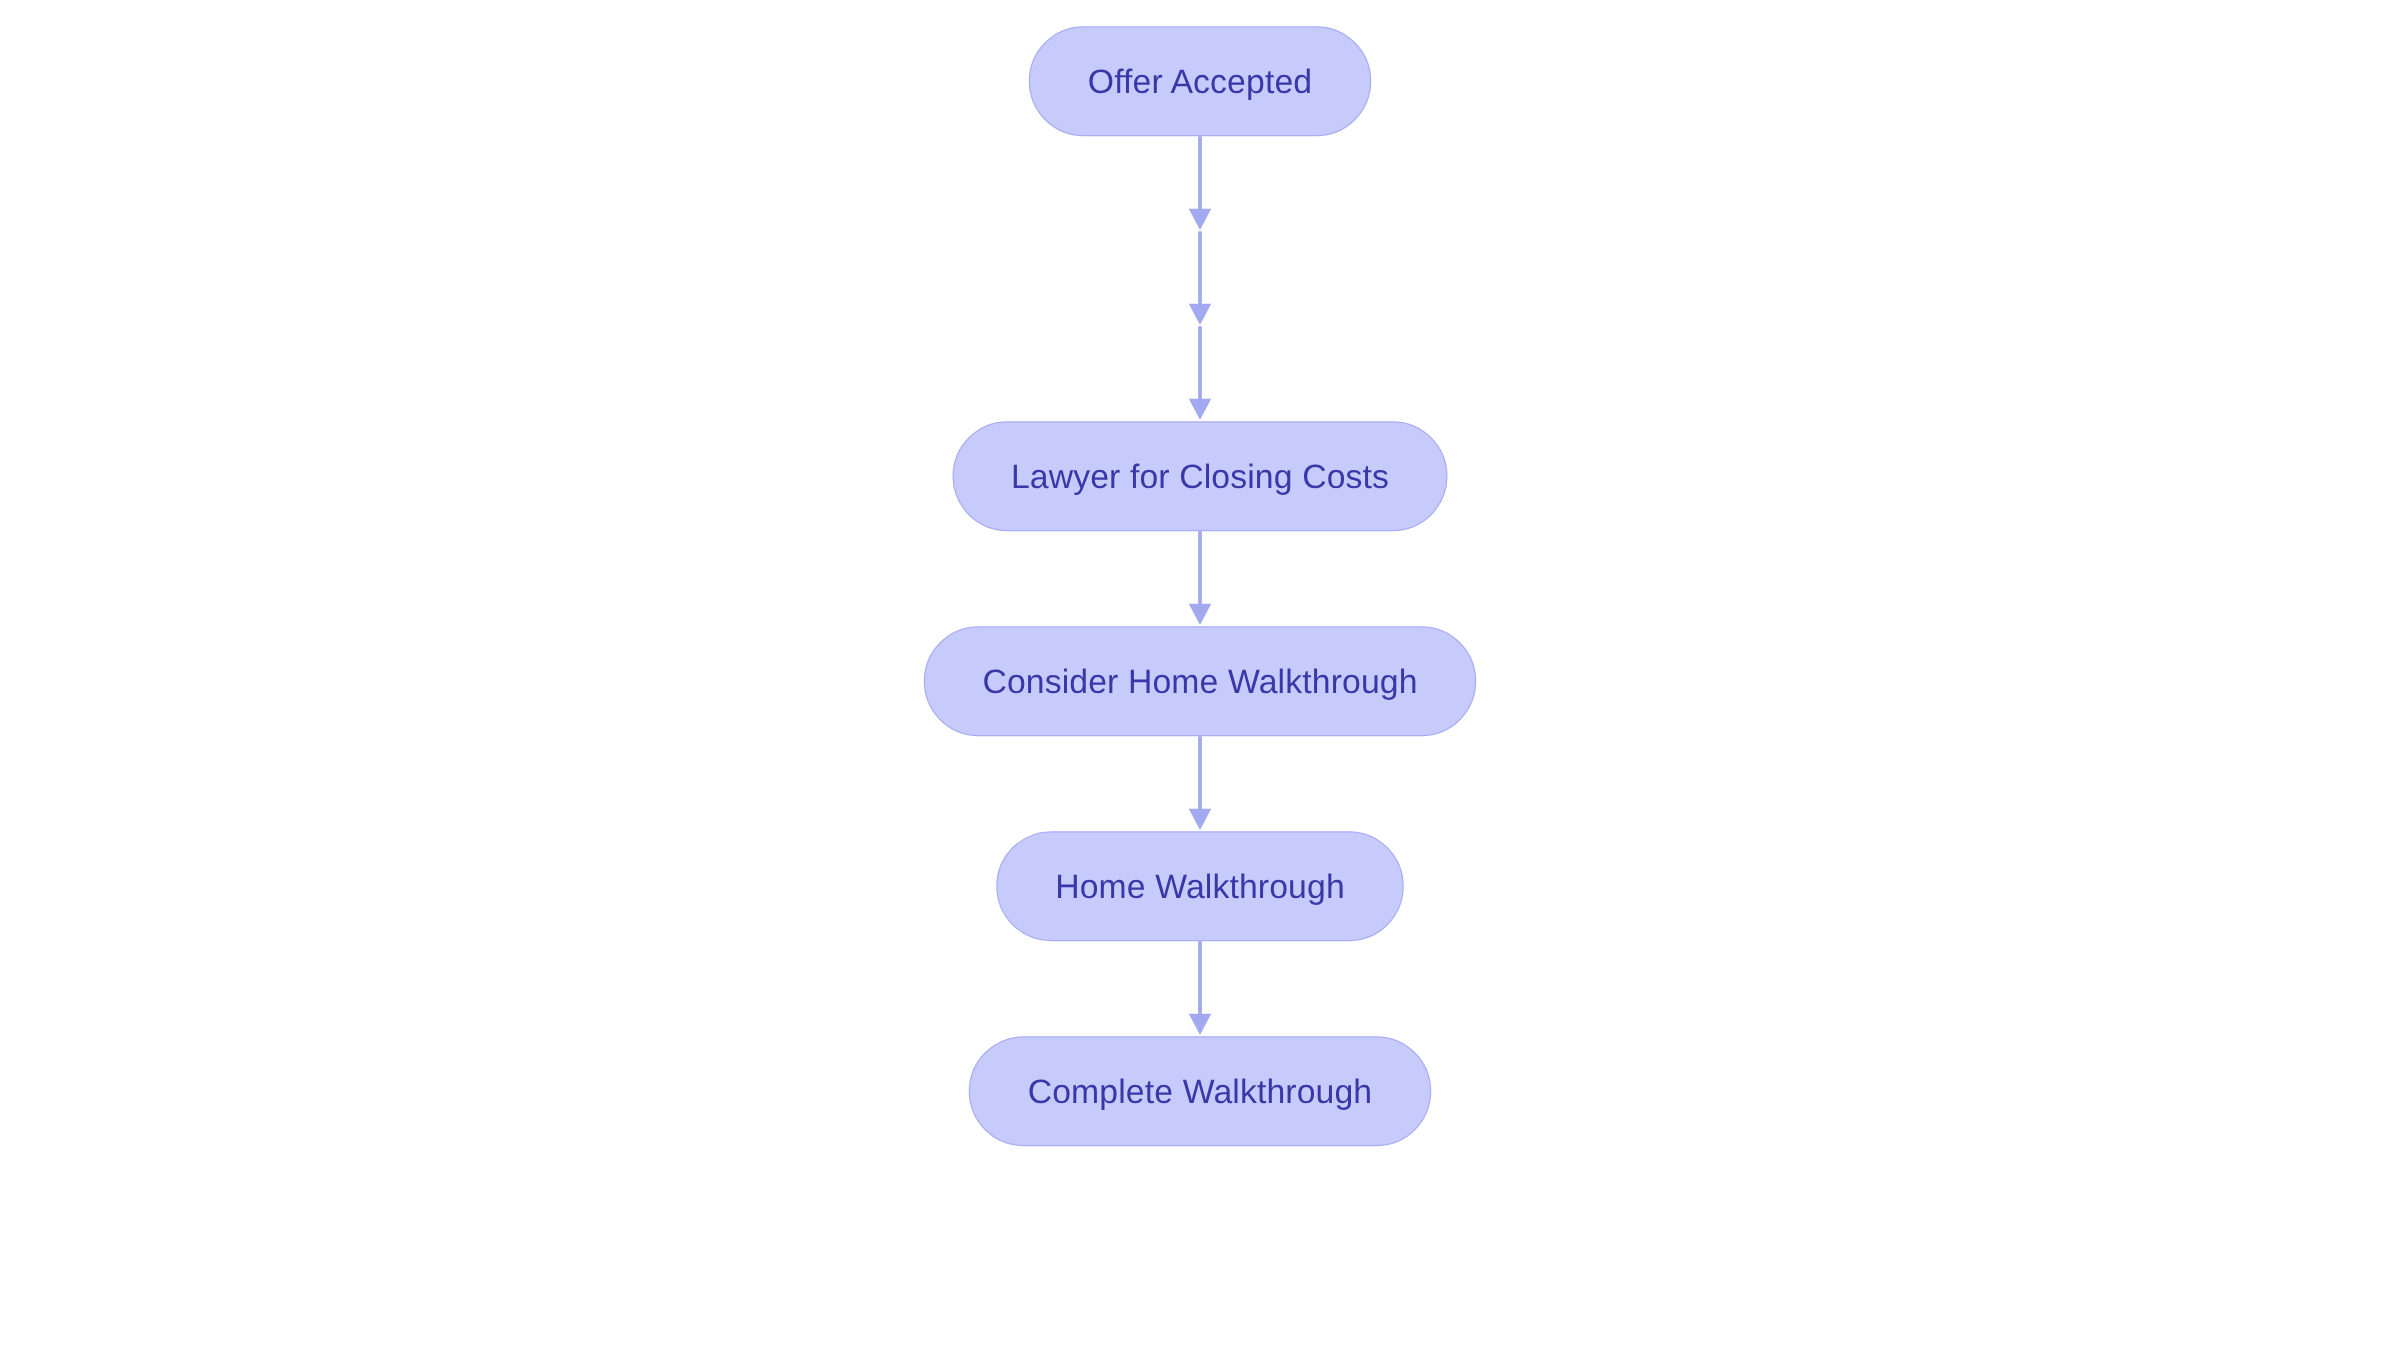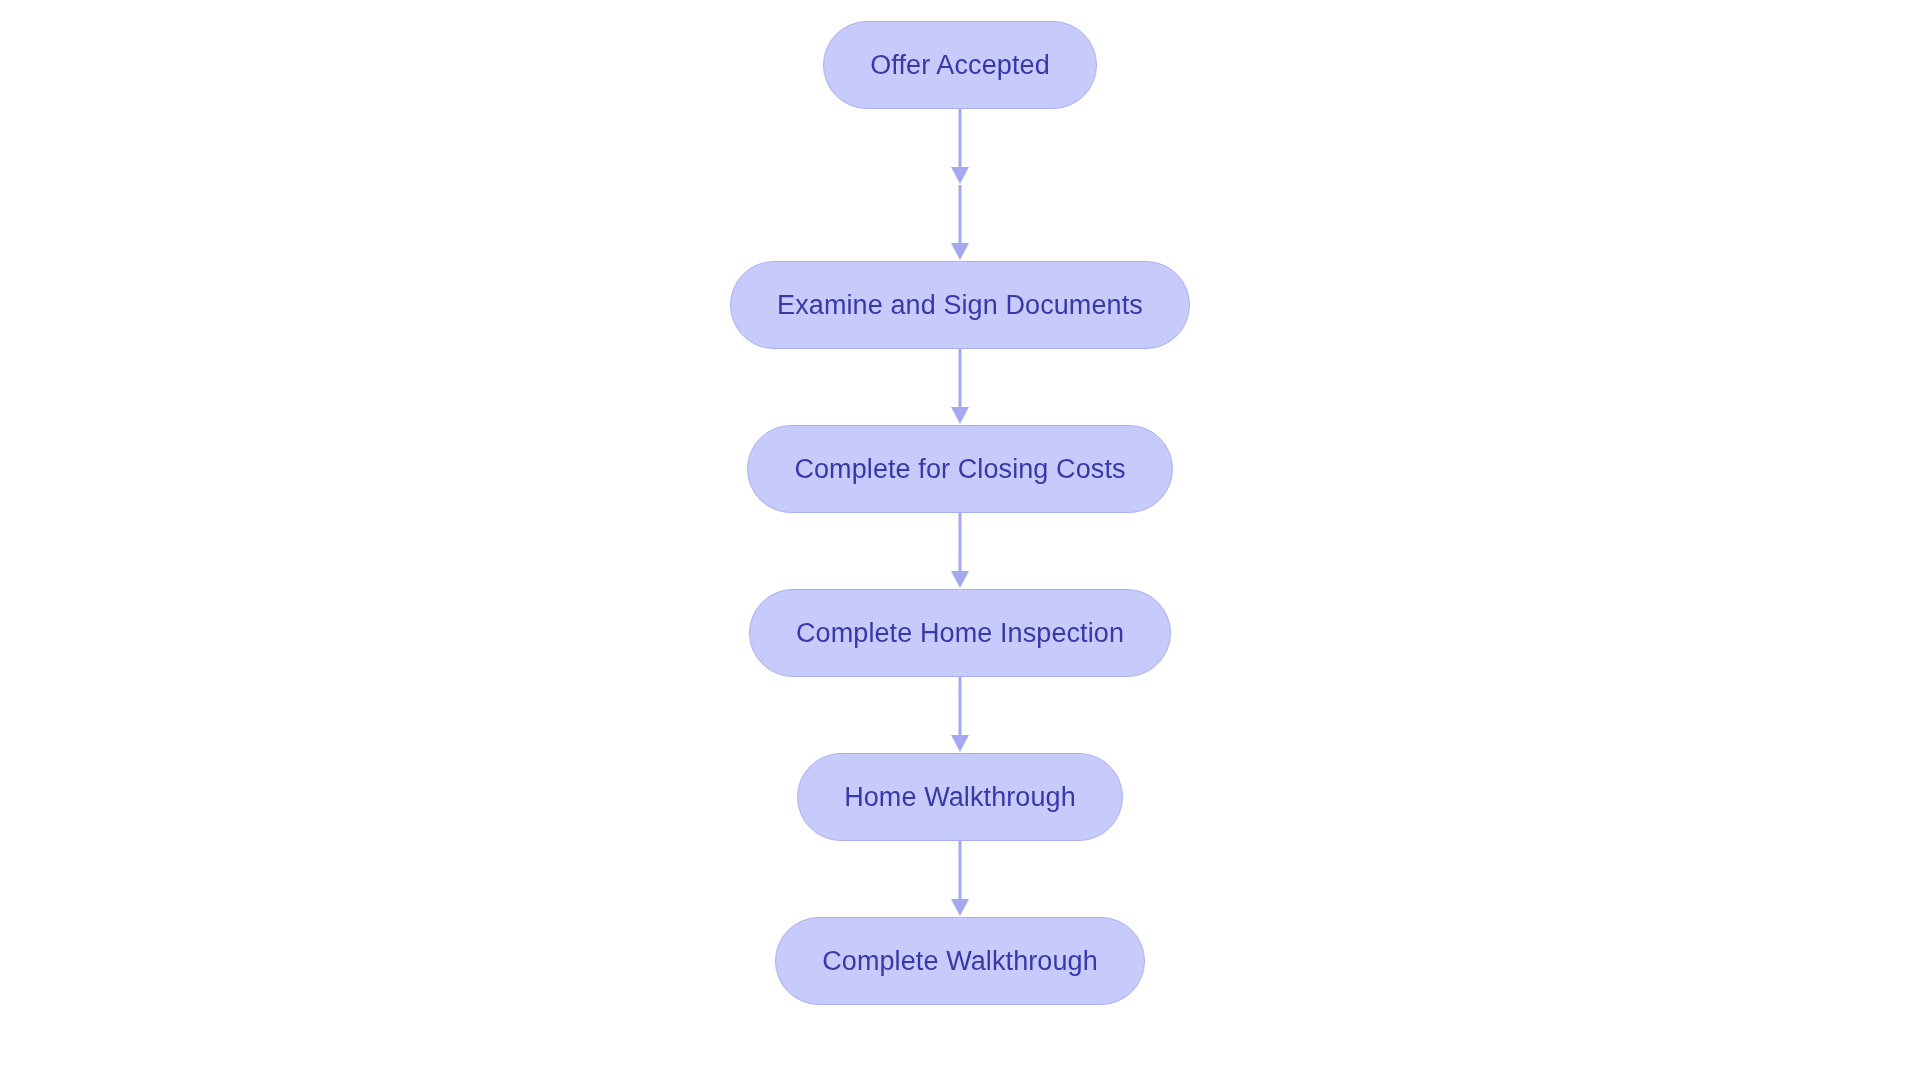--- a/index.html
+++ b/index.html
@@ -103,40 +103,37 @@
       <div class="conn-line"></div>
       <div class="conn-head"></div>
     </div>
 
 
     <div class="connector">
       <div class="conn-line"></div>
       <div class="conn-head"></div>
     </div>
 
+
+    <div class="connector">
+      <div class="conn-line"></div>
+      <div class="conn-head"></div>
+    </div>
+
     <div class="node">
-      <span class="node-label">Examine and Sign Documents</span>
+      <span class="node-label">Lawyer for Closing Costs</span>
     </div>
 
     <div class="connector">
       <div class="conn-line"></div>
       <div class="conn-head"></div>
     </div>
 
     <div class="node">
-      <span class="node-label">Complete for Closing Costs</span>
-    </div>
-
-    <div class="connector">
-      <div class="conn-line"></div>
-      <div class="conn-head"></div>
-    </div>
-
-    <div class="node">
-      <span class="node-label">Complete Home Inspection</span>
+      <span class="node-label">Consider Home Walkthrough</span>
     </div>
 
     <div class="connector">
       <div class="conn-line"></div>
       <div class="conn-head"></div>
     </div>
 
     <div class="node">
       <span class="node-label">Home Walkthrough</span>
     </div>

